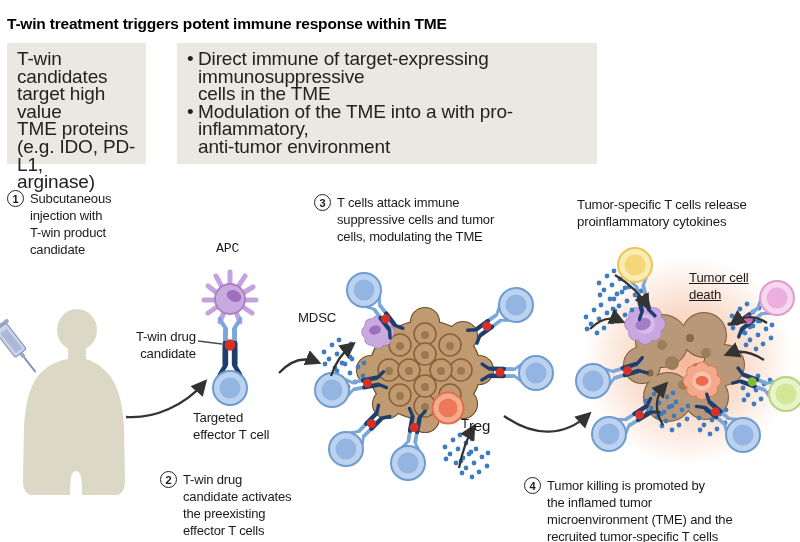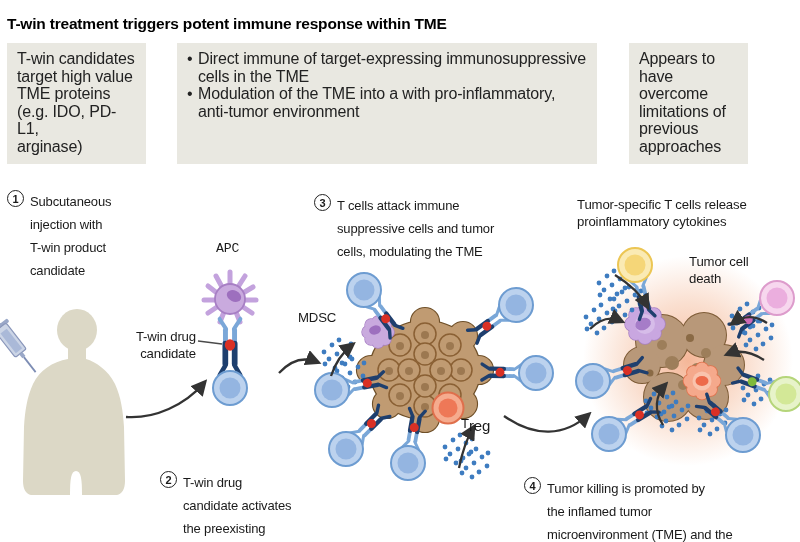--- a/index.html
+++ b/index.html
@@ -1,29 +1,29 @@
 <!DOCTYPE html>
 <html><head>
 <meta charset="utf-8">
 <style>
   html,body{margin:0;padding:0;background:#fff;}
   .canvas{position:relative;width:800px;height:542px;background:#ffffff;overflow:hidden;
           font-family:"Liberation Sans","DejaVu Sans",sans-serif;color:#1a1a1a;margin-top:13px;}
   .title{position:absolute;left:7px;top:2px;font-size:15.5px;font-weight:700;letter-spacing:-0.2px;color:#000;}
   .box{position:absolute;top:30px;height:121px;background:#e9e8e1;box-sizing:border-box;
-       padding:7px 10px;font-size:16px;line-height:17.6px;color:#222;letter-spacing:-0.15px;}
+       padding:7px 10px;font-size:19px;line-height:17.6px;color:#222;letter-spacing:-0.15px;}
   .ml{white-space:pre-line;}
   .brow{display:flex;}
   .bchar{width:11px;}
   .btext{flex:1;white-space:pre-line;}
   .step{position:absolute;display:flex;gap:6px;align-items:flex-start;}
   .stepnum{width:17px;height:17px;min-width:17px;border:1.4px solid #222;border-radius:50%;
            display:flex;align-items:center;justify-content:center;font-size:11px;font-weight:700;
            background:#fff;box-sizing:border-box;}
-  .steptext{font-size:13px;line-height:23px;letter-spacing:-0.15px;}
+  .steptext{font-size:13px;line-height:17px;letter-spacing:-0.15px;}
   .dlabel{position:absolute;font-size:13.2px;line-height:17px;letter-spacing:-0.15px;}
   .sub{font-size:15px;vertical-align:-3px;}
   svg.art{position:absolute;left:0;top:0;}
 </style>
 </head>
 <body>
 
 <div class="canvas">
 
   <div class="title">T-win treatment triggers potent immune response within TME</div>
@@ -38,25 +38,20 @@
       <span class="bchar">•</span>
       <span class="btext">Direct immune of target-expressing immunosuppressive
 cells in the TME</span>
     </div>
     <div class="brow">
       <span class="bchar">•</span>
       <span class="btext">Modulation of the TME into a with pro-inflammatory,
 anti-tumor environment</span>
     </div>
   </div>
-  <div class="box ml" style="left:629px;width:119px;">Appears to
-have overcome
-limitations of
-previous
-approaches</div>
 
   <svg class="art" width="800" height="542" viewBox="0 0 800 542">
     <defs>
       <marker id="ah" markerWidth="7" markerHeight="7" viewBox="0 0 10 10" refX="7" refY="5" orient="auto">
         <path d="M0,0L10,5L0,10z" fill="#333"></path>
       </marker>
       <g id="tc">
         <circle r="17" fill="#bcd2ee" stroke="#6d9cd1" stroke-width="2"></circle>
         <circle r="10.5" fill="#94b5e1"></circle>
       </g>
@@ -420,20 +415,22 @@
     <span class="stepnum">4</span>
     <div class="steptext ml" style="width:250px;">Tumor killing is promoted by
 the inflamed tumor
 microenvironment (TME) and the
 recruited tumor-specific T cells</div>
   </div>
 
   <div class="dlabel" style="left:216px;top:227px;width:44px;font-family:Liberation Mono, monospace;">APC</div>
   <div class="dlabel ml" style="left:118px;top:315px;width:78px;text-align:right;">T-win drug
 candidate</div>
+  <div class="dlabel ml" style="left:193px;top:396px;width:110px;">Targeted
+effector T cell</div>
   <div class="dlabel" style="left:298px;top:296px;width:50px;">MDSC</div>
   <div class="dlabel" style="left:461px;top:402px;"><span>T</span><span class="sub">reg</span></div>
   <div class="dlabel ml" style="left:577px;top:183px;width:225px;">Tumor-specific T cells release
 proinflammatory cytokines</div>
-  <div class="dlabel ml" style="left:689px;top:240px;width:90px;">Tumor cell
+  <div class="dlabel ml" style="left:689px;top:256px;width:90px;text-decoration:underline;">Tumor cell
 death</div>
 
 </div>
 
 </body></html>

